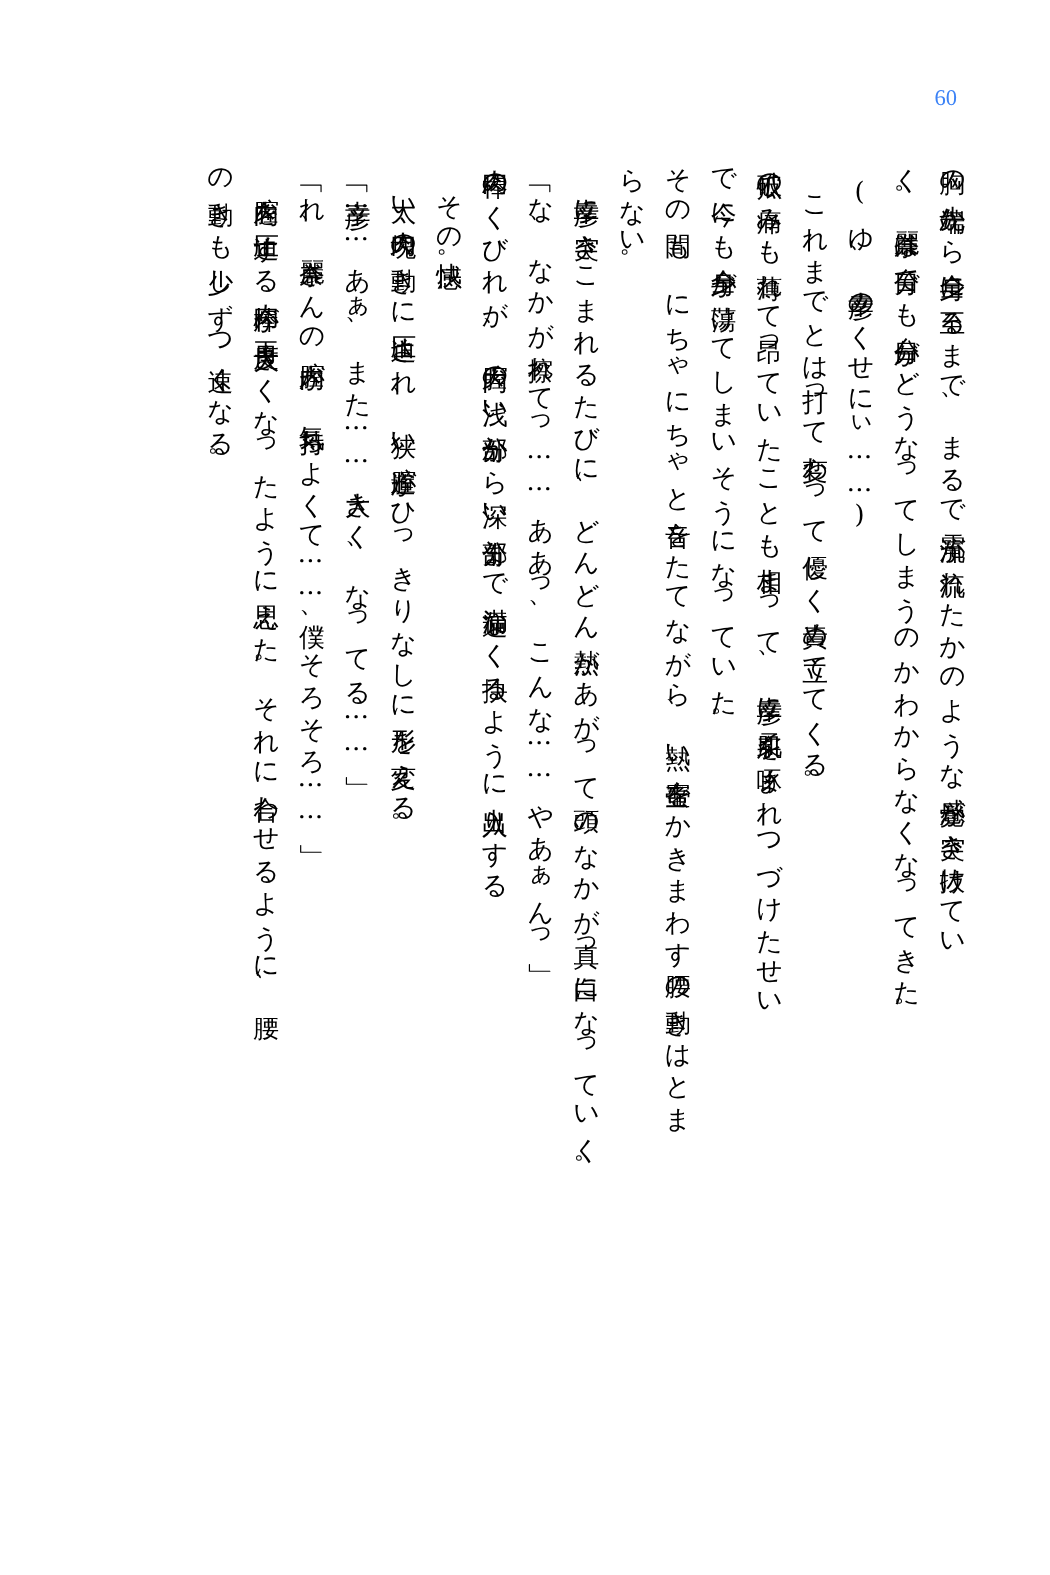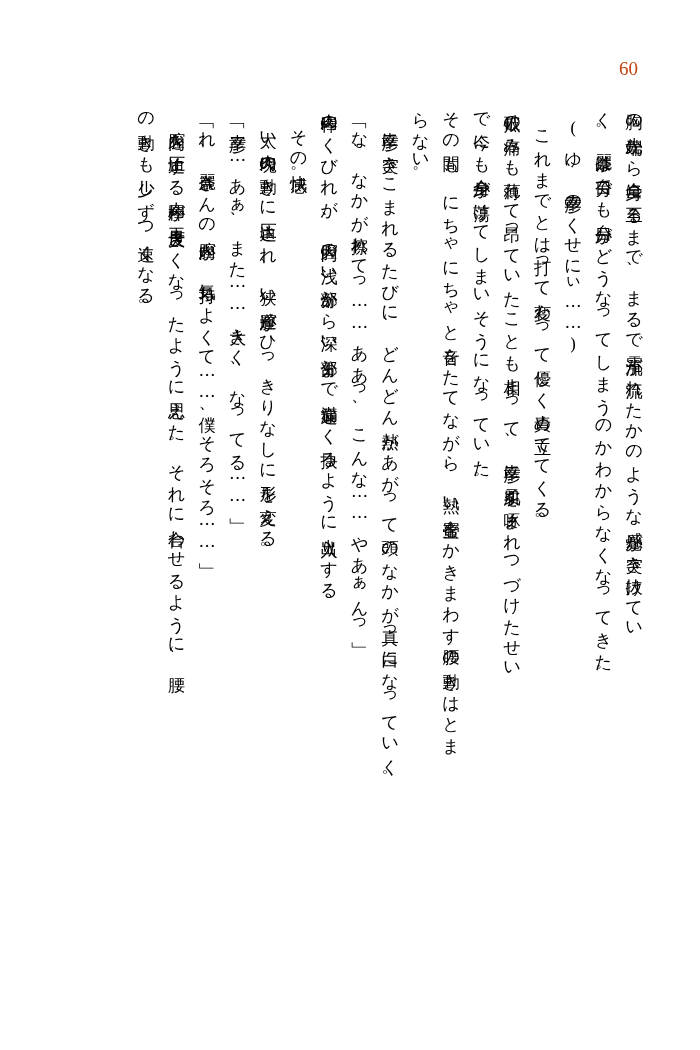--- a/index.html
+++ b/index.html
@@ -17,24 +17,24 @@
   .page {
     position: relative;
     width: 700px;
     height: 1050px;
     box-sizing: border-box;
   }
   .page-number {
     position: absolute;
     top: 58px;
     right: 62px;
-    font-size: 19px;
+    font-size: 15px;
     font-family: "Liberation Serif", "DejaVu Serif", serif;
     letter-spacing: 0;
-    color: #c2410c;
+    color: #3b82f6;
   }
   .text-block {
     position: absolute;
     top: 100px;
     right: 58px;
     left: 58px;
     bottom: 60px;
     display: flex;
     flex-direction: row-reverse;
     align-items: flex-start;

